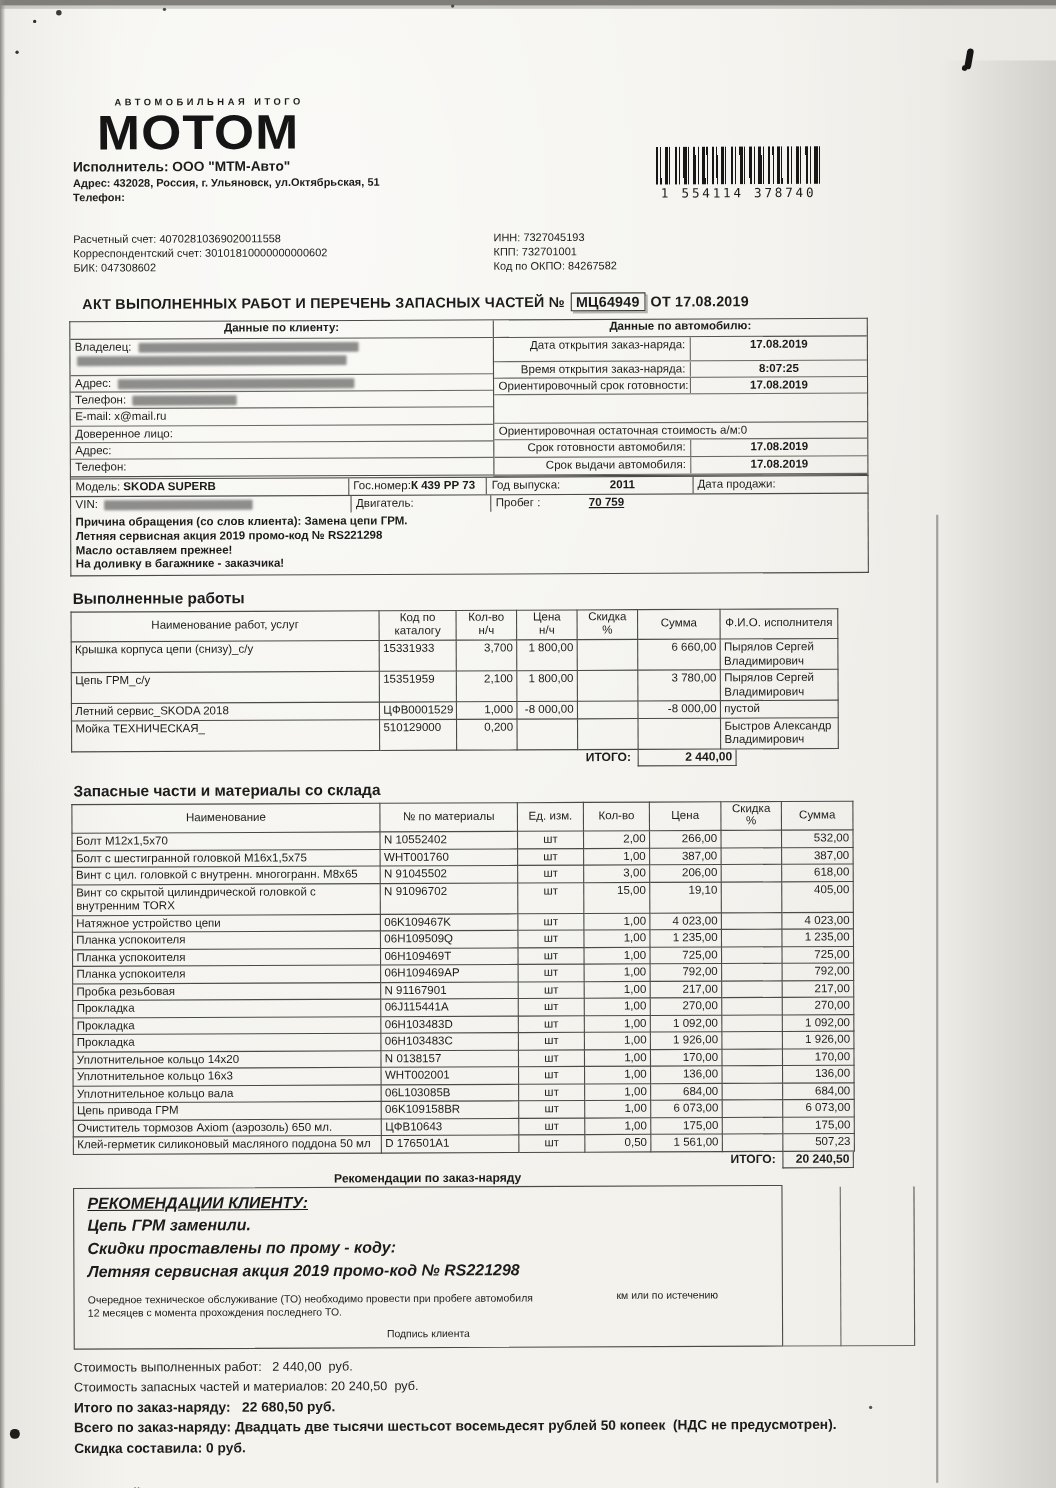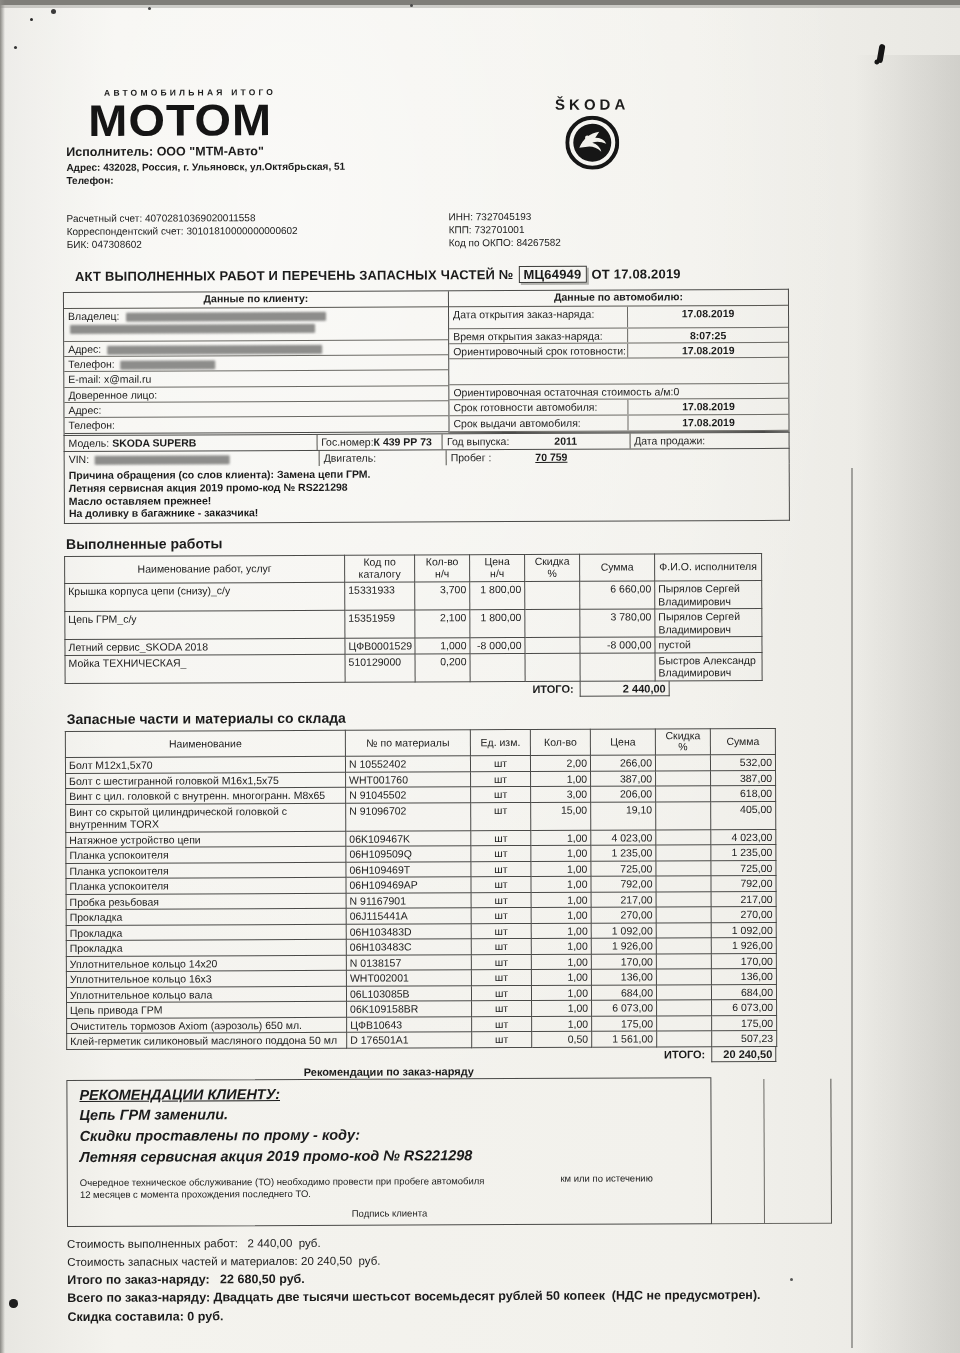--- a/index.html
+++ b/index.html
@@ -60,21 +60,21 @@
   .client-table { display:flex; border:1px solid #4a4a48; border-bottom:none; font-size:10.5px; }
   .ct-left  { width:385px; border-right:1px solid #4a4a48; }
   .ct-right { width:339px; }
   .ct-head { height:16px; border-bottom:1px solid #55544f; font-weight:bold; text-align:center; overflow:hidden; }
   .ct-row  { border-bottom:1px solid #6a6964; padding:1px 4px; overflow:hidden; white-space:nowrap; }
   .ct-col  > :last-child { border-bottom:1px solid #4a4a48; }
   .h15{height:15px} .h16{height:16px} .h26{height:26px} .h33{height:33px}
   .ct-vrow { display:flex; border-bottom:1px solid #6a6964; height:15px; overflow:hidden; }
   .order-group .ct-vrow:first-child { height:22px; }
   .ready-group .ct-vrow { height:16px; }
-  .ct-vlabel { width:178px; padding:1px 4px; overflow:hidden; white-space:nowrap; }
+  .ct-vlabel { width:178px; padding:1px 4px; overflow:hidden; white-space:nowrap;text-align:right; }
   .ct-vvalue { flex:1; border-left:1px solid #6a6964; font-weight:bold; text-align:center; padding:1px 2px; }
   .blur { display:inline-block; height:9px; background:#8d8d8b; filter:blur(1.2px); border-radius:1px; vertical-align:middle; margin-left:6px; }
   .w95{width:95px} .w135{width:135px} .w200{width:200px} .w215{width:215px} .w245{width:245px}
   .model-row { display:flex; border:1px solid #4a4a48; border-bottom:none; font-size:10.5px; }
   .model-row:last-of-type { border-bottom:1px solid #4a4a48; }
   .mc { border-right:1px solid #55544f; padding:1px 4px; height:15px; overflow:hidden; white-space:nowrap; }
   .mc:last-child { border-right:none; }
   .year-val { margin-left:45px; }
   .mileage-val { margin-left:44px;text-decoration:underline; }
 
@@ -129,32 +129,25 @@
   <div class="crease"></div>
   <div class="pen-mark"></div>
   <div class="specks"></div>
 
   <div class="content">
 
     <div class="hdr">
       <div class="tagline">АВТОМОБИЛЬНАЯ ИТОГО</div>
       <div class="logo-motom">МОТОМ</div>
 
-      <div class="skoda">
-        <div class="skoda-text">ŠKODA</div>
-        <div class="skoda-emblem">
-          <svg width="54" height="54" viewBox="0 0 54 54">
-            <circle cx="27" cy="27" r="25" fill="none" stroke="#161616" stroke-width="4"></circle>
-            <circle cx="27" cy="27" r="19" fill="#161616"></circle>
-            <path d="M14 32 Q20 18 34 16 L30 22 Q38 22 41 28 Q33 25 27 27 Q34 29 36 36 Q29 30 22 31 Z" fill="#f2f1ec"></path>
-            <circle cx="22" cy="22" r="2.2" fill="#f2f1ec"></circle>
-          </svg>
-        </div>
-      </div>
-
+
+      <div class="barcode">
+        <div class="bars"></div>
+        <div class="barcode-num">1 554114 378740</div>
+      </div>
 
       <div class="exec">
         <div class="exec-main">Исполнитель: ООО "МТМ-Авто"</div>
         <div class="exec-sub">Адрес: 432028, Россия, г. Ульяновск, ул.Октябрьская, 51</div>
         <div class="exec-sub">Телефон:</div>
       </div>
 
       <div class="req">
         <div>Расчетный счет: 40702810369020011558</div>
         <div>Корреспондентский счет: 30101810000000000602</div>

